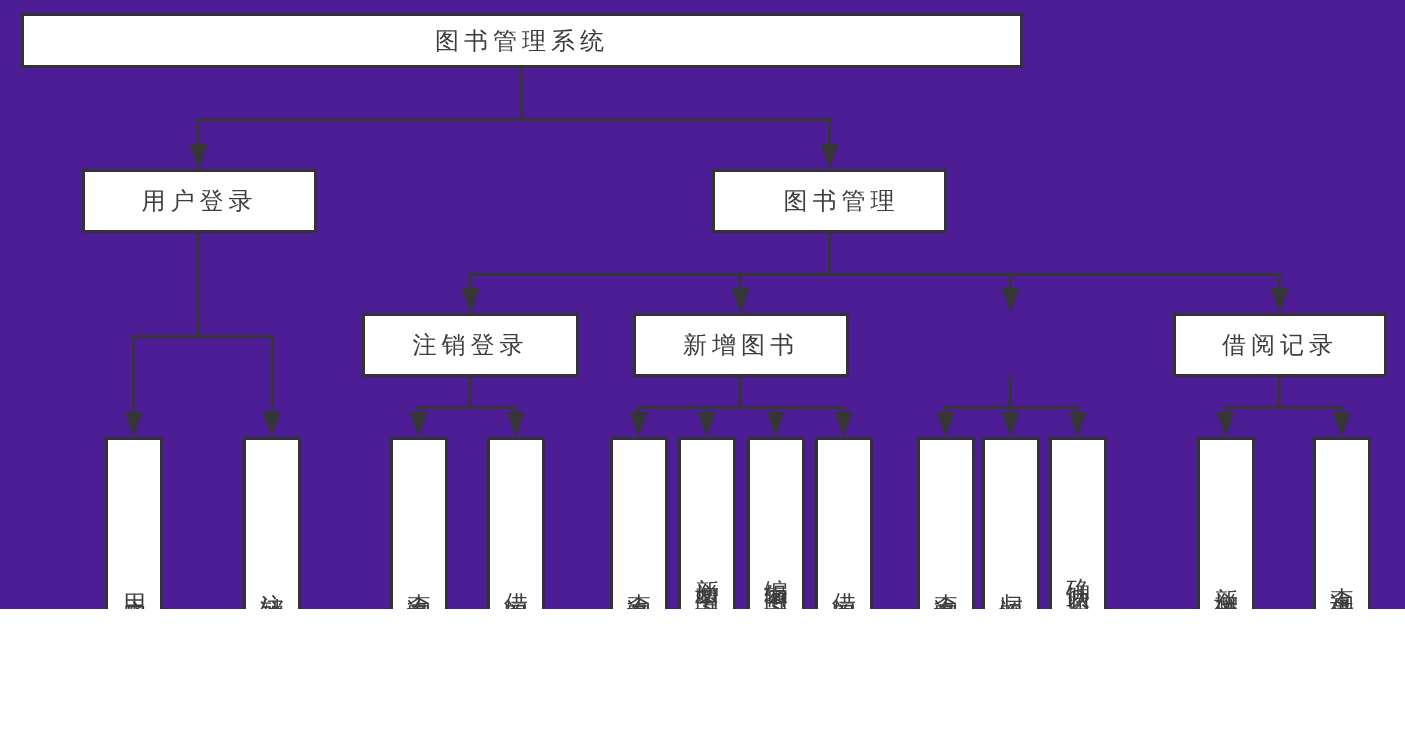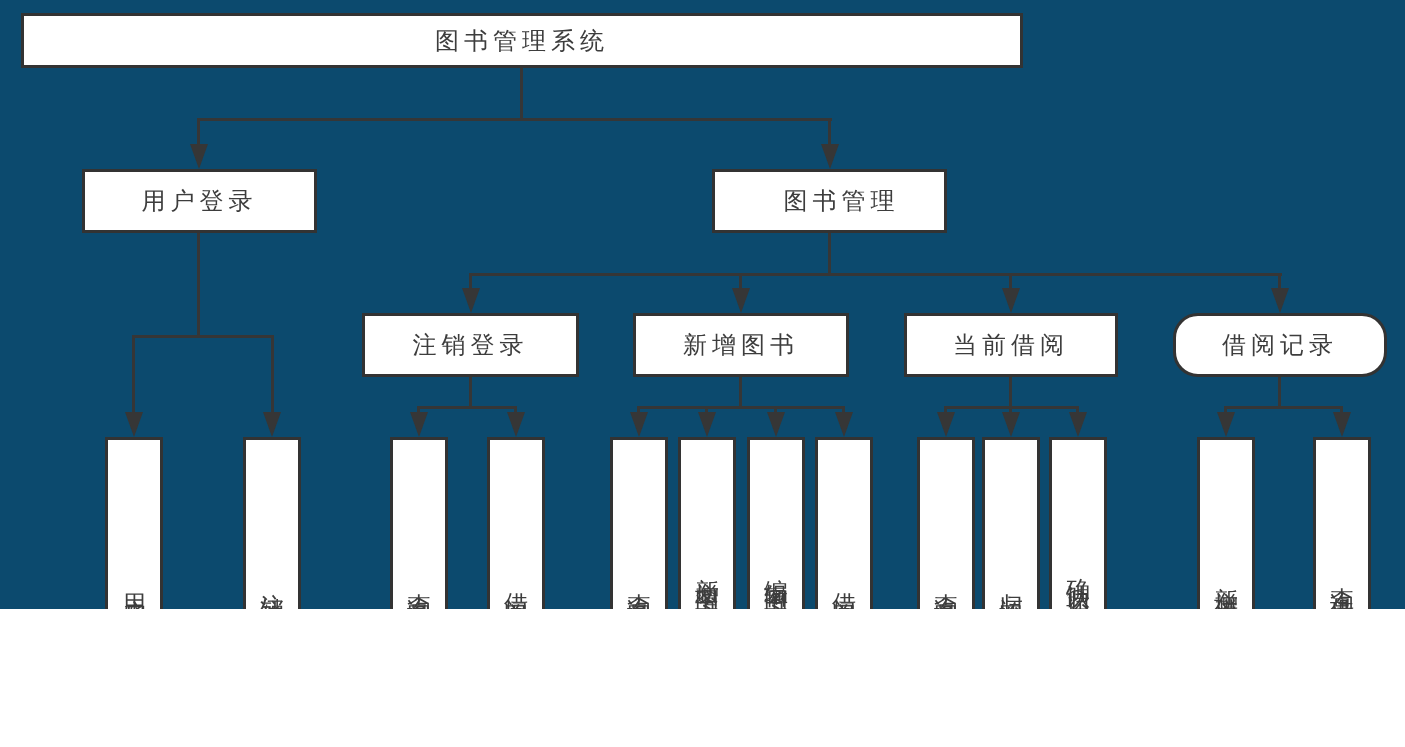--- a/index.html
+++ b/index.html
@@ -1,20 +1,20 @@
 <!DOCTYPE html>
 <html><head>
 <meta charset="utf-8">
 <style>
   html, body { margin: 0; padding: 0; background: #ffffff; }
   .canvas {
     position: relative;
     width: 1405px;
     height: 609px;
-    background: #0c4a6e;
+    background: #4c1d95;
     font-family: "Liberation Sans", sans-serif;
     overflow: hidden;
     text-align: center;
   }
   
   .hbox {
     position: absolute;
     box-sizing: border-box;
     border: 3px solid #333333;
     background: #ffffff;
@@ -104,24 +104,21 @@
   <div class="arrow" style="left:1002px; top:288px;"></div>
   <div class="vline" style="left:1278px; top:273px; height:18px;"></div>
   <div class="arrow" style="left:1271px; top:288px;"></div>
 
   <div class="hbox" style="left:362px; top:313px; width:217px; height:64px;">
     <span>注销登录</span>
   </div>
   <div class="hbox" style="left:633px; top:313px; width:216px; height:64px;">
     <span>新增图书</span>
   </div>
-  <div class="hbox" style="left:904px; top:313px; width:214px; height:64px;">
-    <span>当前借阅</span>
-  </div>
-  <div class="hbox" style="left:1173px; top:313px; width:214px; height:64px;border-radius:25px;">
+  <div class="hbox" style="left:1173px; top:313px; width:214px; height:64px;">
     <span>借阅记录</span>
   </div>
 
   <div class="vline" style="left:469px; top:377px; height:31px;"></div>
   <div class="hline" style="left:417px; top:406px; width:100px;"></div>
   <div class="vline" style="left:417px; top:406px; height:9px;"></div>
   <div class="arrow" style="left:410px; top:412px;"></div>
   <div class="vline" style="left:514px; top:406px; height:9px;"></div>
   <div class="arrow" style="left:507px; top:412px;"></div>
 

